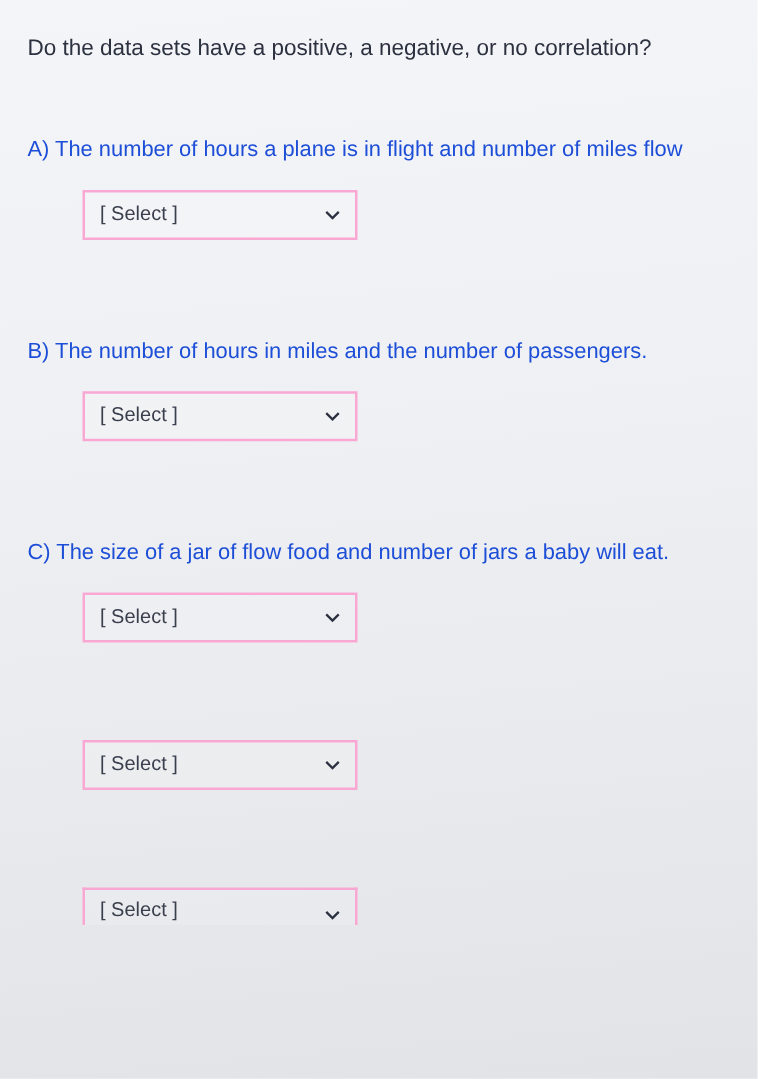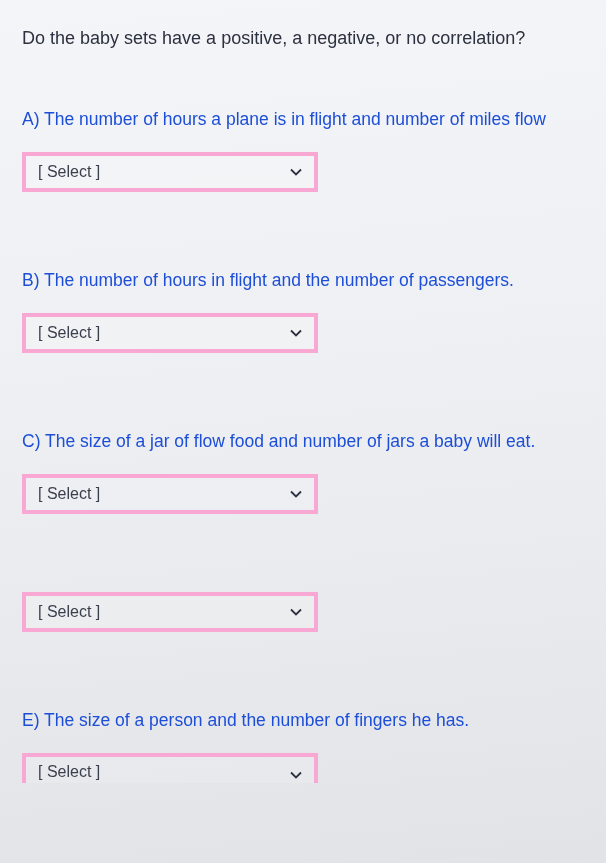--- a/index.html
+++ b/index.html
@@ -31,28 +31,29 @@
     }
     .prompt {
       font-size: 17.5px;
       font-weight: 400;
       color: #1d4ed8;
       margin-bottom: 22px;
       white-space: nowrap;
     }
     .select-wrap {
       position: relative;
-      width: 296px;
+      width: 220px;
       height: 40px;
-      border: 4px solid #f9a8d4;
+      border: 2px solid #f9a8d4;
       background: rgba(255,255,255,0.15);
       display: flex;
       align-items: center;
       padding: 0 12px;
       cursor: pointer;
+      margin-left: 44px;
     }
     .select-text {
       font-size: 16px;
       color: #3a3f4d;
       flex: 1;
     }
     .chevron {
       width: 12px;
       height: 12px;
       display: flex;
@@ -66,36 +67,36 @@
     .item-e .select-wrap {
       border-bottom: none;
       height: 30px;
       align-items: flex-end;
       padding-bottom: 2px;
     }
   </style>
 </head>
 <body>
 
-<div class="question-header">Do the baby sets have a positive, a negative, or no correlation?</div>
+<div class="question-header">Do the data sets have a positive, a negative, or no correlation?</div>
 
 <div class="item">
   <div class="prompt">A) The number of hours a plane is in flight and number of miles flow</div>
   <div class="select-wrap">
     <span class="select-text">[ Select ]</span>
     <span class="chevron">
       <svg viewBox="0 0 12 8">
           <path d="M1 1.5 L6 6.5 L11 1.5" fill="none" stroke="#2c3140" stroke-width="1.8"></path>
         </svg>
     </span>
   </div>
 </div>
 
 <div class="item">
-  <div class="prompt">B) The number of hours in flight and the number of passengers.</div>
+  <div class="prompt">B) The number of hours in miles and the number of passengers.</div>
   <div class="select-wrap">
     <span class="select-text">[ Select ]</span>
     <span class="chevron">
       <svg viewBox="0 0 12 8">
           <path d="M1 1.5 L6 6.5 L11 1.5" fill="none" stroke="#2c3140" stroke-width="1.8"></path>
         </svg>
     </span>
   </div>
 </div>
 
@@ -116,21 +117,20 @@
     <span class="select-text">[ Select ]</span>
     <span class="chevron">
       <svg viewBox="0 0 12 8">
           <path d="M1 1.5 L6 6.5 L11 1.5" fill="none" stroke="#2c3140" stroke-width="1.8"></path>
         </svg>
     </span>
   </div>
 </div>
 
 <div class="item item-e">
-  <div class="prompt">E) The size of a person and the number of fingers he has.</div>
   <div class="select-wrap">
     <span class="select-text">[ Select ]</span>
     <span class="chevron">
       <svg viewBox="0 0 12 8">
           <path d="M1 1.5 L6 6.5 L11 1.5" fill="none" stroke="#2c3140" stroke-width="1.8"></path>
         </svg>
     </span>
   </div>
 </div>
 

